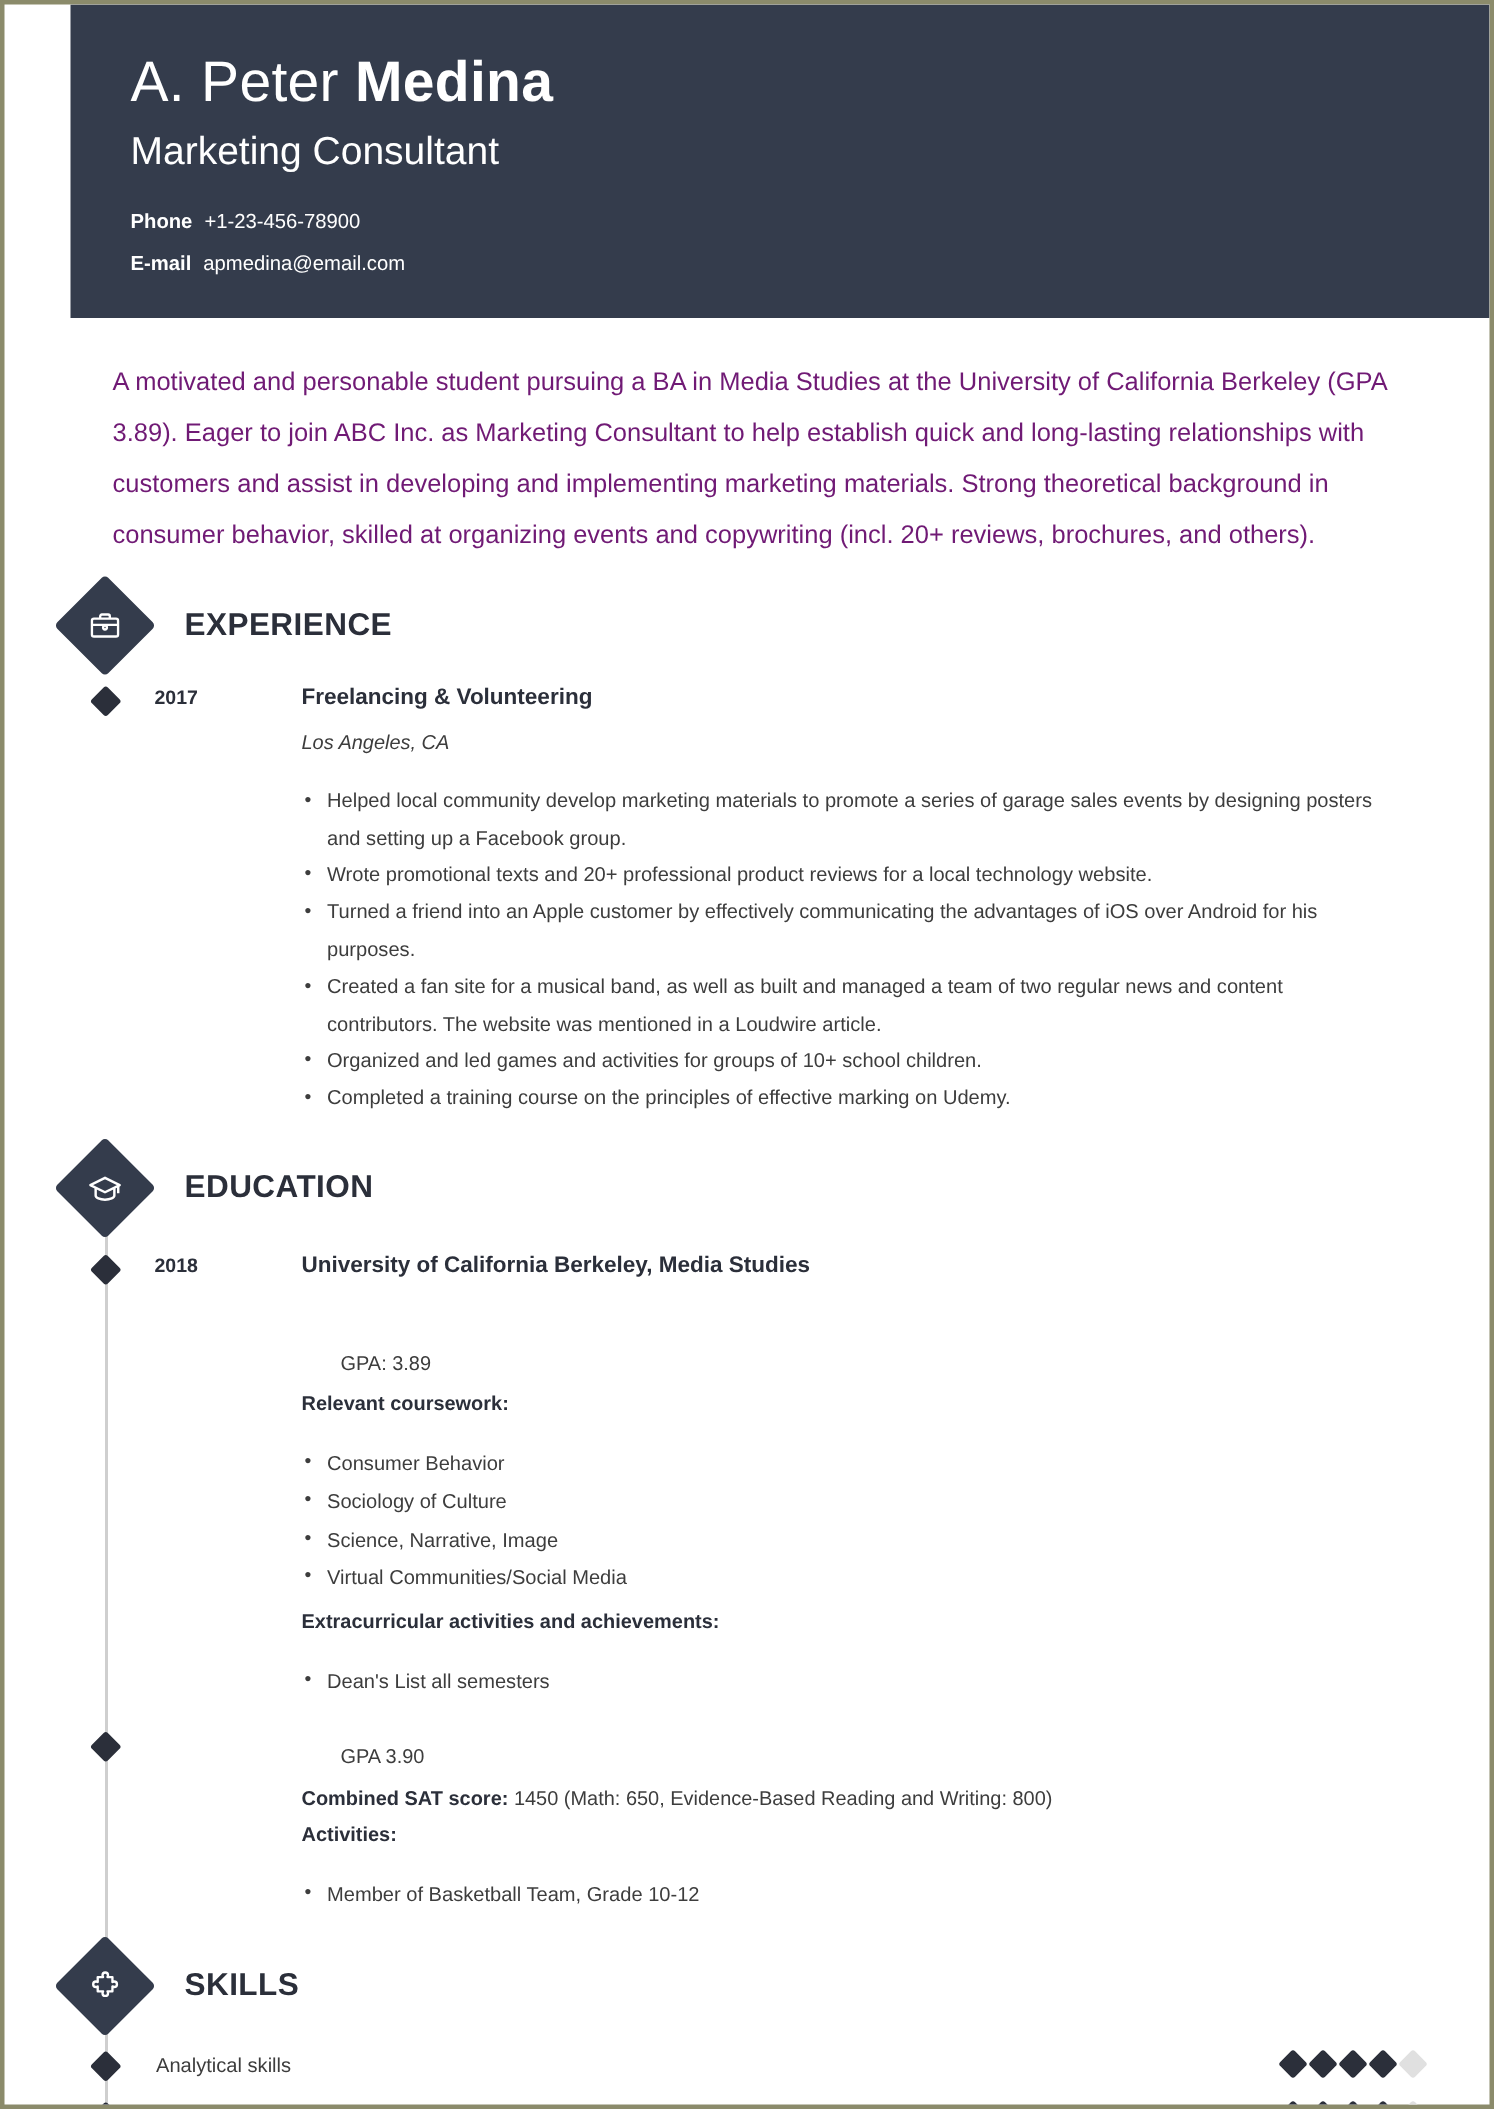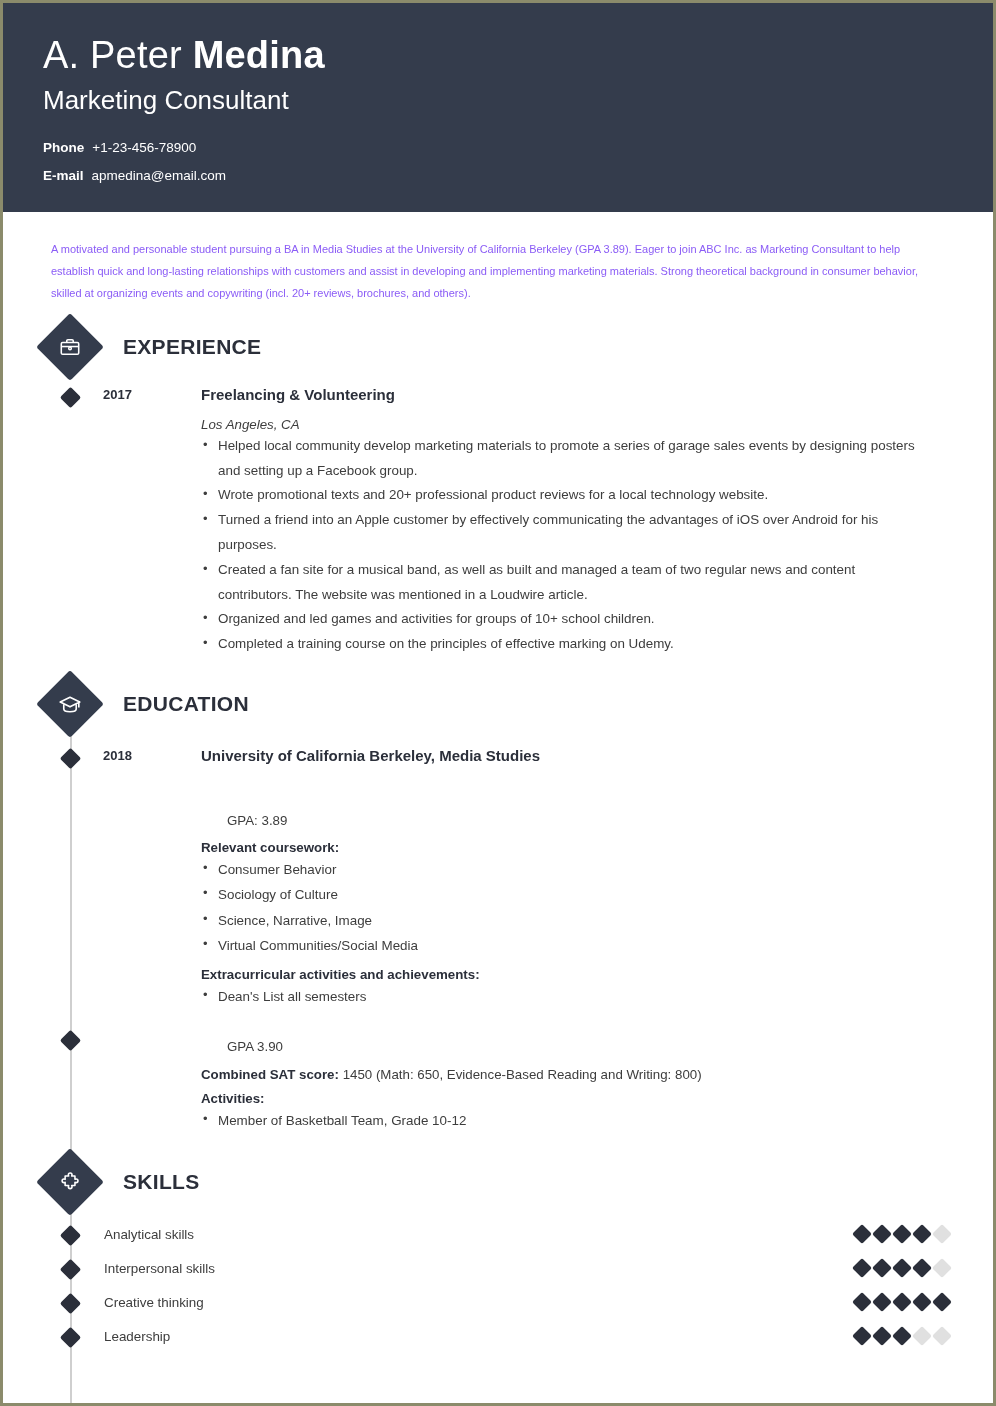--- a/index.html
+++ b/index.html
@@ -19,20 +19,21 @@
     border: 3px solid #8b8b6b;
     overflow: hidden;
   }
 
   
   .header {
     background: #343c4c;
     padding: 30px 0 22px 40px;
     color: #ffffff;
     height: 209px;
+    margin-left: 44px;
   }
   .name {
     font-size: 38px;
     font-weight: 400;
     letter-spacing: 0.2px;
     line-height: 1.18;
     color: #ffffff;
     margin-bottom: 7px;
   }
   .name .last { font-weight: 700; }
@@ -52,24 +53,25 @@
   .contact-label {
     font-weight: 700;
     margin-right: 8px;
     text-align: right;
   }
   .contact-value { font-weight: 400; }
 
   
   .summary {
     padding: 26px 62px 0 48px;
-    font-size: 11px;
+    font-size: 17px;
     line-height: 2.0;
-    color: #8b5cf6;
+    color: #701a75;
     text-align: left;
+    margin-left: 24px;
   }
 
   
   .body {
     position: relative;
     padding: 0 0 0 0;
   }
   .timeline-line {
     position: absolute;
     left: 67px;
@@ -168,21 +170,21 @@
     font-size: 13.3px;
     font-weight: 700;
     color: #2b2f3a;
     margin-top: 9px;
   }
   .entry-label .normal { font-weight: 400; color: #3d3d3d; }
   .spacer-gap { height: 34px; }
 
   ul.bullets {
     list-style: none;
-    margin-top: 2px;
+    margin-top: 20px;
   }
   ul.bullets li {
     position: relative;
     font-size: 13.4px;
     color: #3d3d3d;
     line-height: 1.85;
     padding-left: 17px;
     margin-bottom: 0px;
   }
   ul.bullets li::before {

